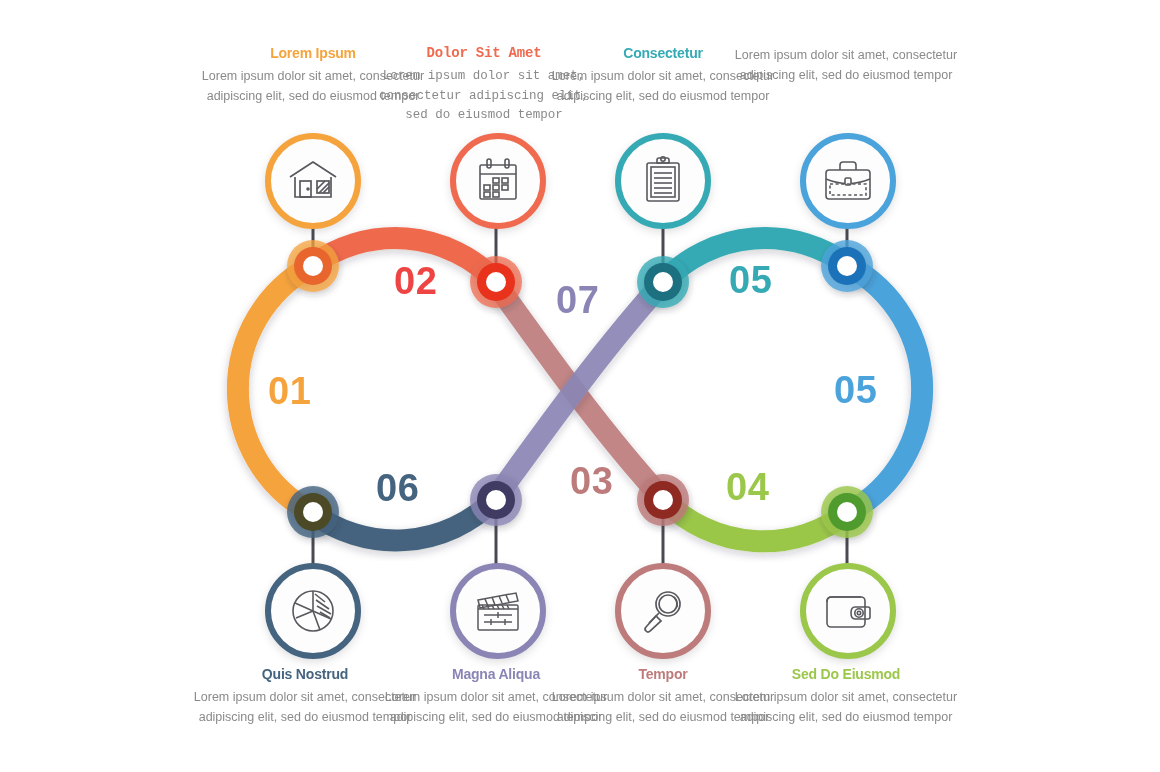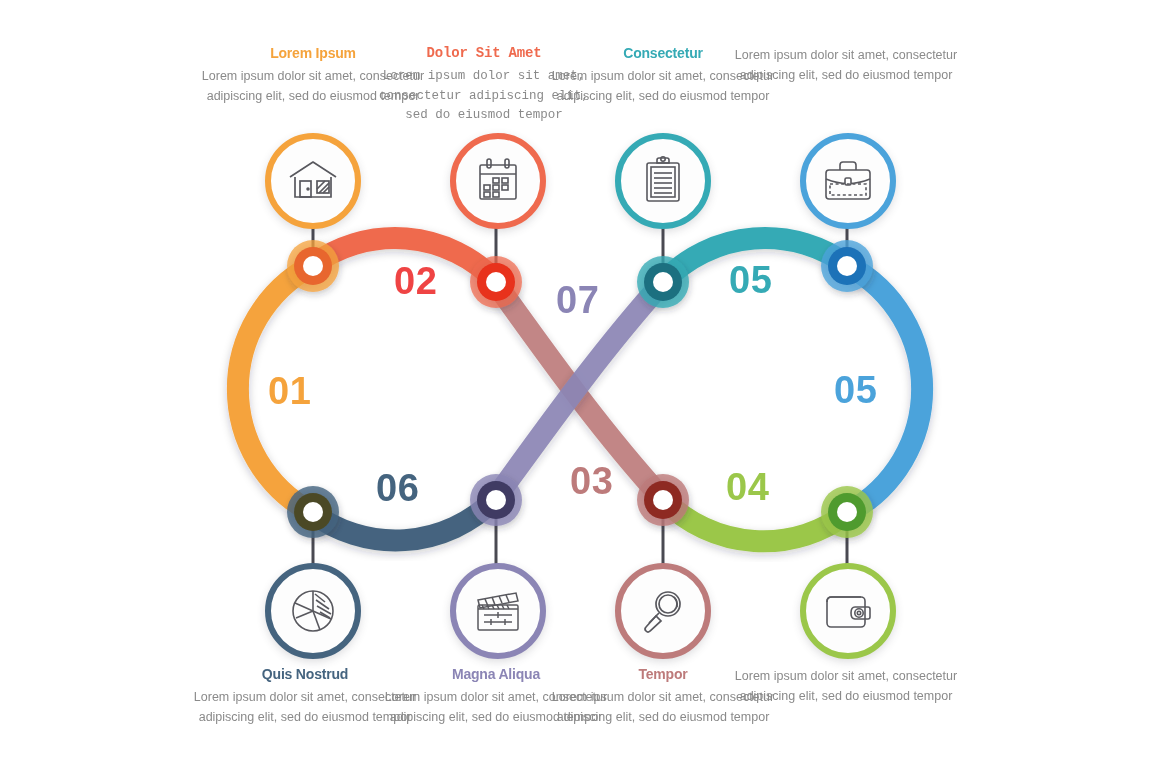--- a/index.html
+++ b/index.html
@@ -209,20 +209,21 @@
   </div>
   <div class="block bot" style="left:381px;">
     <p class="title" style="color:#8b85b5;">Magna Aliqua</p>
     <p class="desc">Lorem ipsum dolor sit amet, consectetur adipiscing elit, sed do eiusmod tempor</p>
   </div>
   <div class="block bot" style="left:548px;">
     <p class="title" style="color:#bd7b7b;">Tempor</p>
     <p class="desc">Lorem ipsum dolor sit amet, consectetur adipiscing elit, sed do eiusmod tempor</p>
   </div>
   <div class="block bot" style="left:731px;">
+    <p class="title" style="color:#9bc74a;">Sed Do Eiusmod</p>
     <p class="desc">Lorem ipsum dolor sit amet, consectetur adipiscing elit, sed do eiusmod tempor</p>
   </div>
 
   <div class="icon-circle" style="left:265px; top:133px; border:6px solid #f5a33c;">
     <span>
       <svg width="54" height="54" viewBox="0 0 54 54" fill="none" stroke="#58585e" stroke-width="1.7">
         <path d="M4 23 L27 8 L50 23" stroke-linejoin="round"></path>
         <path d="M9 23 L9 43 L45 43 L45 23"></path>
         <rect x="14" y="27" width="11" height="16"></rect>
         <rect x="31" y="27" width="12" height="12"></rect>

